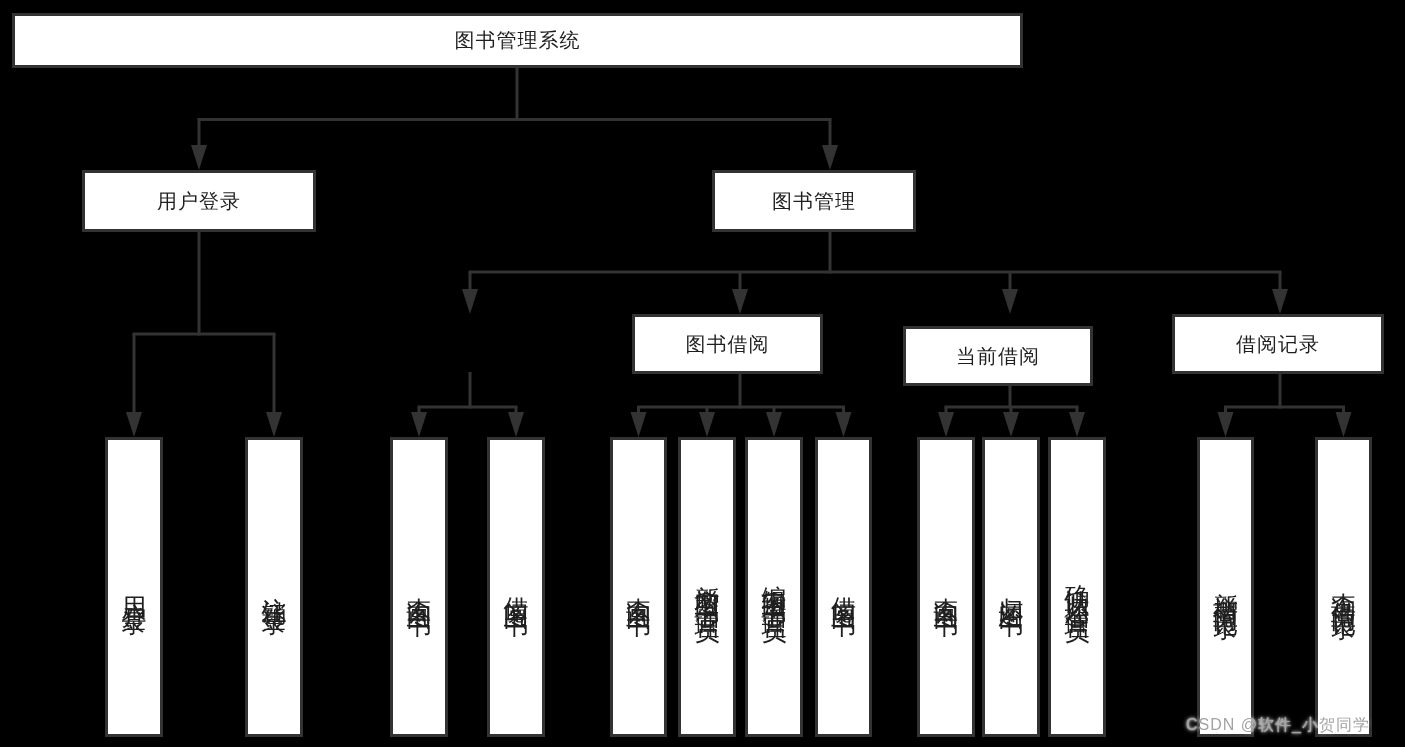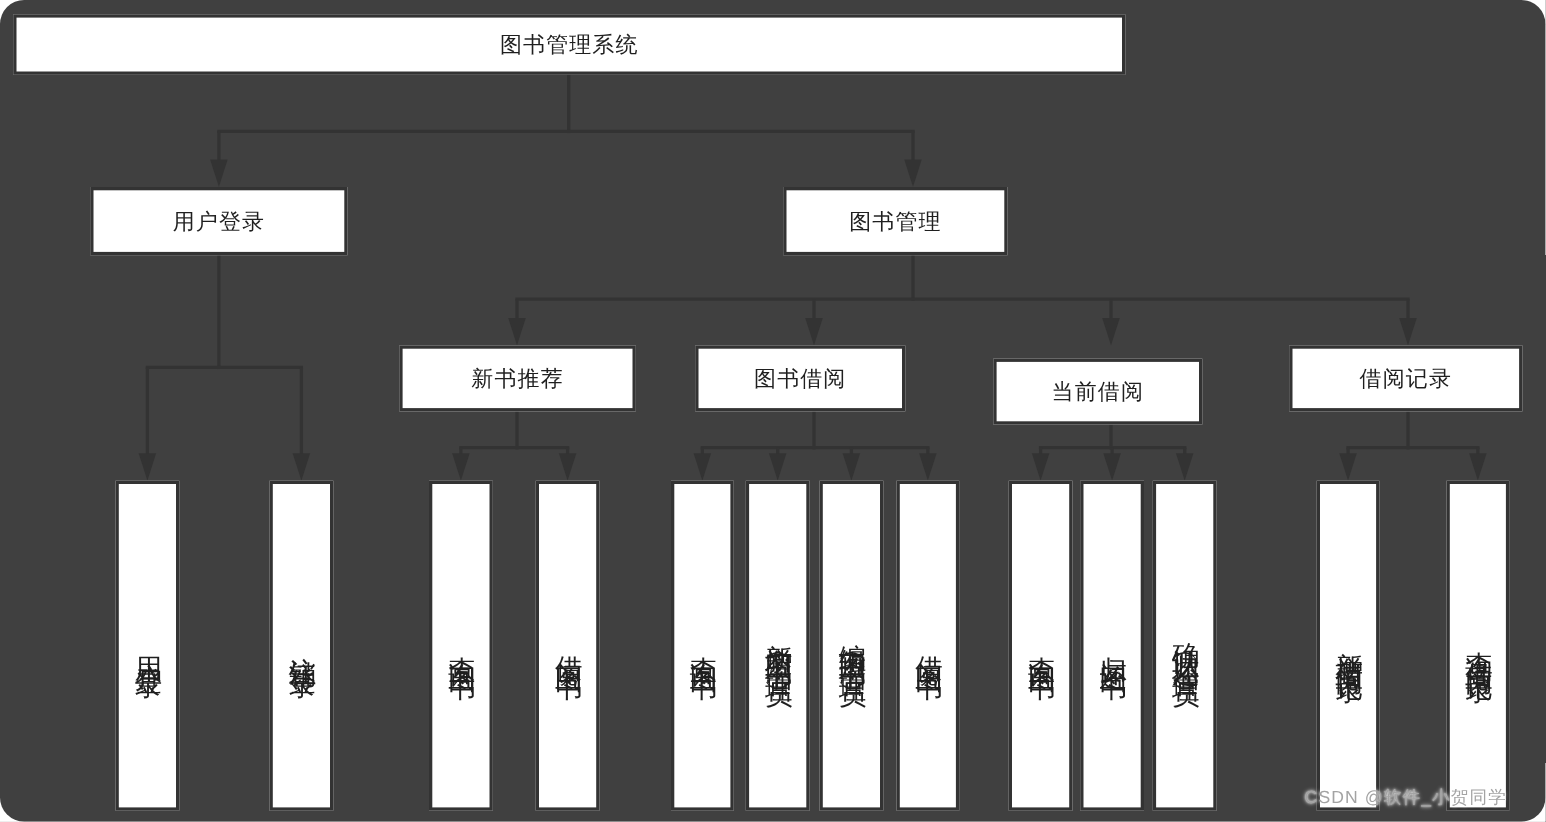--- a/index.html
+++ b/index.html
@@ -1,22 +1,21 @@
 <!DOCTYPE html>
 <html><head>
 <meta charset="utf-8">
 <style>
   html,body { margin:0; padding:0; background:#ffffff; }
   .canvas {
     position:relative;
     width:1405px; height:747px;
-    background:#404040;
+    background:#000000;
     font-family:"Liberation Sans", sans-serif;
     overflow:hidden;
-    border-radius:22px;
   }
   .connectors { position:absolute; left:0; top:0; z-index:1; }
   .node {
     position:absolute;
     background:#ffffff;
     border:3px solid #333333;
     box-sizing:border-box;
     display:flex;
     align-items:center;
     justify-content:center;
@@ -110,21 +109,20 @@
       <polygon points="1217.5,412 1233.5,412 1225.5,437"></polygon>
       <polygon points="1335.5,412 1351.5,412 1343.5,437"></polygon>
     </g>
   </svg>
 
   <div class="node hnode" style="left:12px; top:13px; width:1011px; height:55px;">图书管理系统</div>
 
   <div class="node hnode" style="left:82px; top:170px; width:234px; height:62px;">用户登录</div>
   <div class="node hnode" style="left:712px; top:170px; width:204px; height:62px;">图书管理</div>
 
-  <div class="node hnode" style="left:363px; top:314px; width:215px; height:60px;">新书推荐</div>
   <div class="node hnode" style="left:632px; top:314px; width:191px; height:60px;">图书借阅</div>
   <div class="node hnode" style="left:903px; top:326px; width:190px; height:60px;">当前借阅</div>
   <div class="node hnode" style="left:1172px; top:314px; width:212px; height:60px;">借阅记录</div>
 
   <div class="node vnode" style="left:105px; top:437px; width:58px; height:300px;">用户登录</div>
   <div class="node vnode" style="left:245px; top:437px; width:58px; height:300px;">注销登录</div>
 
   <div class="node vnode" style="left:390px; top:437px; width:58px; height:300px;">查询图书</div>
   <div class="node vnode" style="left:487px; top:437px; width:58px; height:300px;">借阅图书</div>
 

